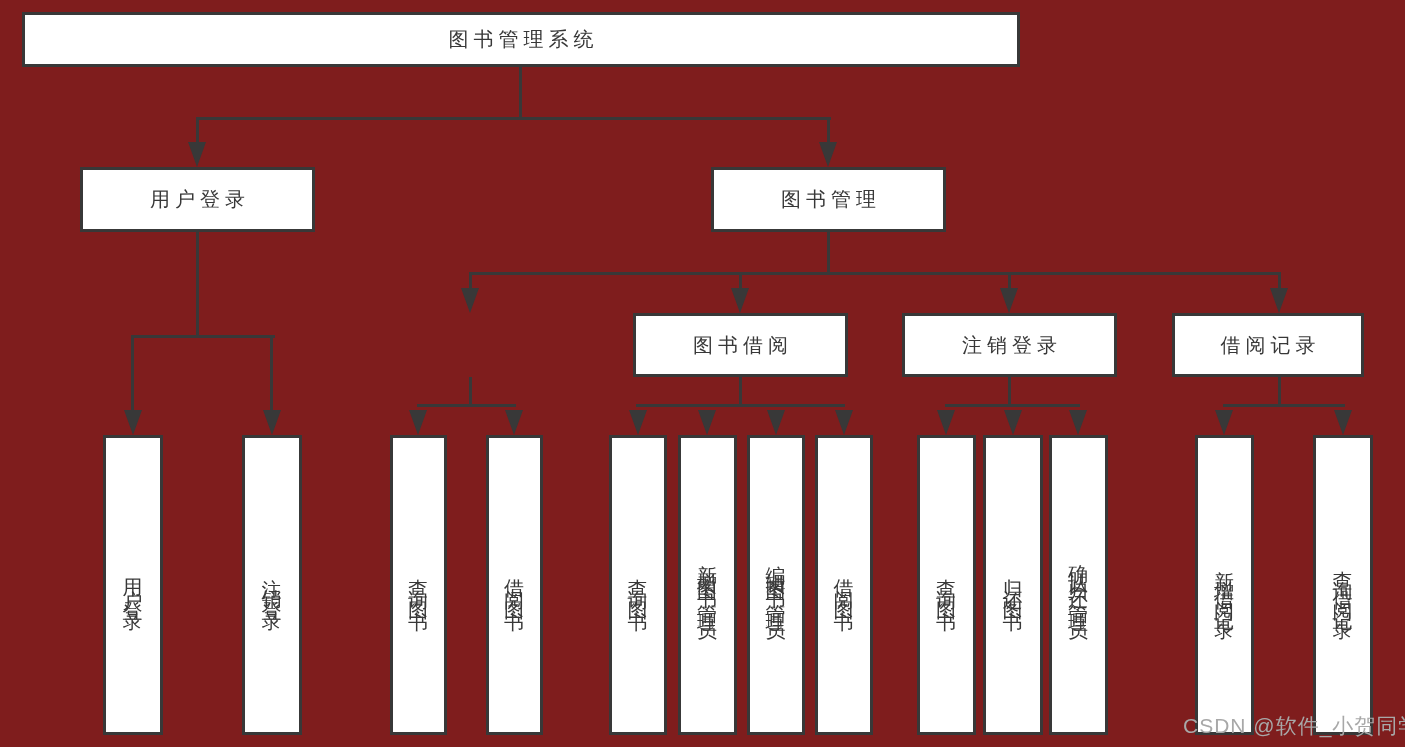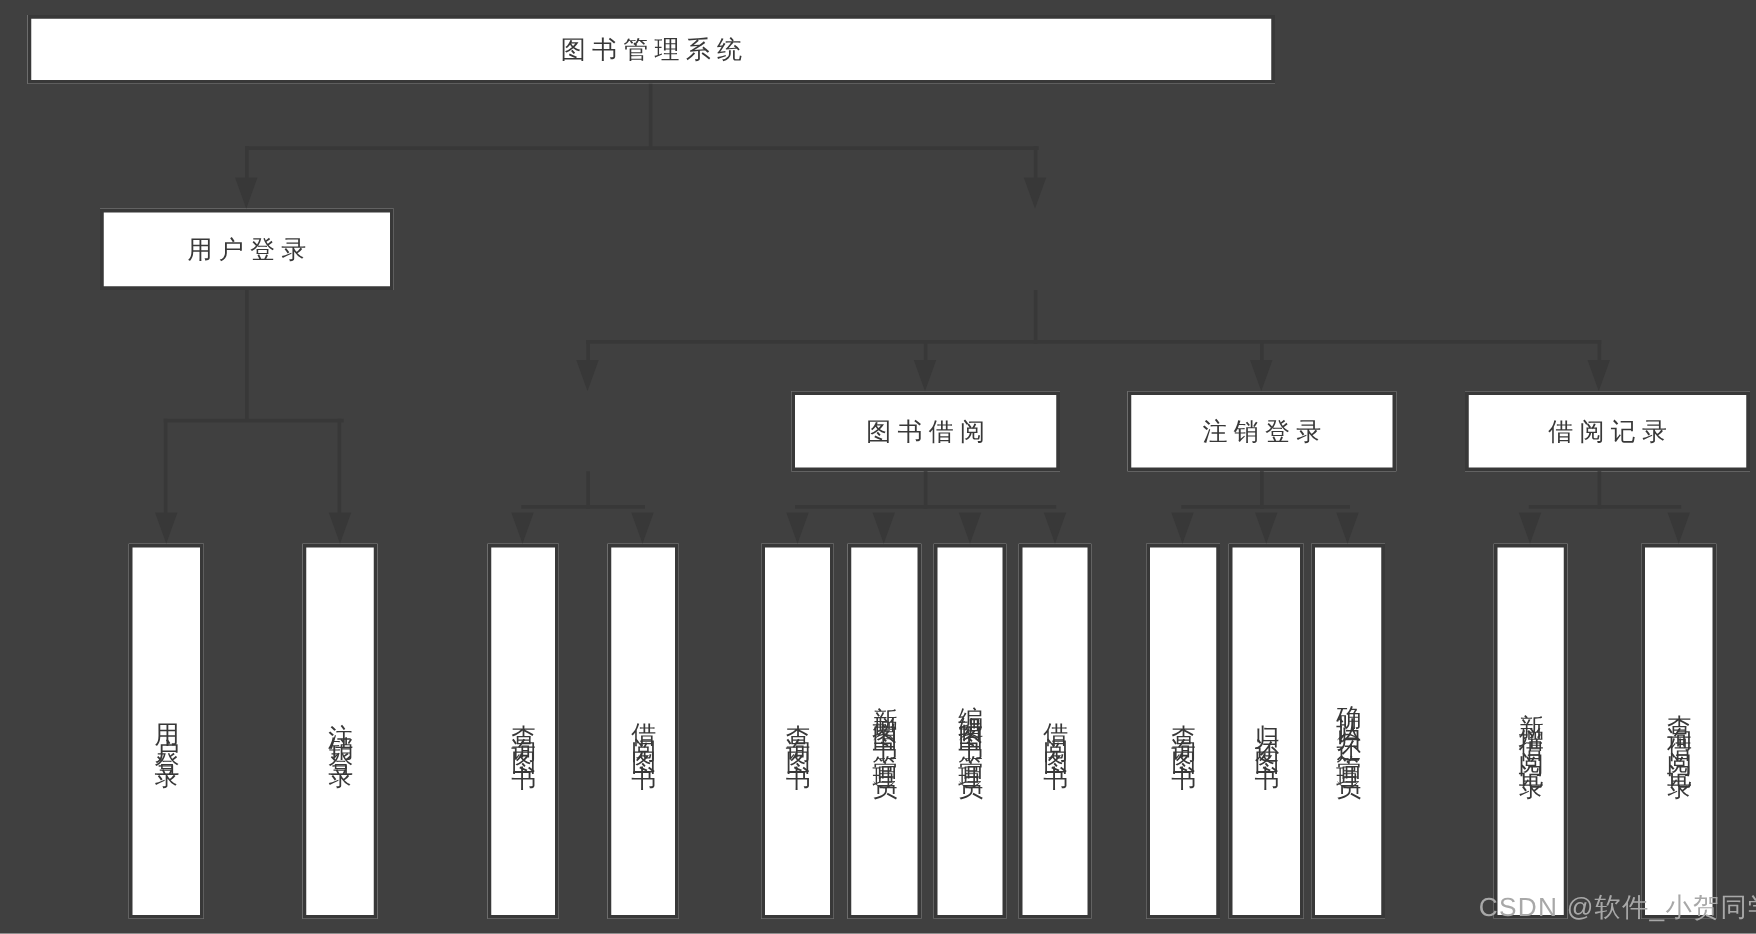--- a/index.html
+++ b/index.html
@@ -1,19 +1,19 @@
 <!DOCTYPE html>
 <html><head>
 <meta charset="utf-8">
 <style>
   html,body{margin:0;padding:0;background:#ffffff;}
   .stage{
     position:relative;
     width:1405px;height:747px;
-    background:#404040;
+    background:#7f1d1d;
     font-family:"Liberation Sans","DejaVu Sans",sans-serif;
     overflow:hidden;
   }
   .box{
     position:absolute;
     box-sizing:border-box;
     border:3px solid #383838;
     background:#ffffff;
     color:#383838;
     display:flex;align-items:center;justify-content:center;
@@ -46,24 +46,25 @@
   }
 </style>
 </head>
 <body>
 
 <div class="stage">
 
   <div class="box hbox" style="left:22px;top:12px;width:998px;height:55px;">图书管理系统</div>
 
   <div class="box hbox" style="left:80px;top:167px;width:235px;height:65px;">用户登录</div>
+  <div class="box hbox" style="left:711px;top:167px;width:235px;height:65px;">图书管理</div>
 
   <div class="box hbox" style="left:633px;top:313px;width:215px;height:64px;text-align:right;">图书借阅</div>
   <div class="box hbox" style="left:902px;top:313px;width:215px;height:64px;">注销登录</div>
-  <div class="box hbox" style="left:1172px;top:313px;width:228px;height:64px;">借阅记录</div>
+  <div class="box hbox" style="left:1172px;top:313px;width:192px;height:64px;">借阅记录</div>
 
   <div class="box vbox ls4" style="left:103px;top:435px;width:60px;height:300px;">用户登录</div>
   <div class="box vbox ls4" style="left:242px;top:435px;width:60px;height:300px;">注销登录</div>
 
   <div class="box vbox ls4" style="left:390px;top:435px;width:57px;height:300px;">查询图书</div>
   <div class="box vbox ls4" style="left:486px;top:435px;width:57px;height:300px;">借阅图书</div>
 
   <div class="box vbox ls4" style="left:609px;top:435px;width:58px;height:300px;">查询图书</div>
   <div class="box vbox ls9" style="left:678px;top:435px;width:59px;height:300px;">新增图书（管理员）</div>
   <div class="box vbox ls9" style="left:747px;top:435px;width:58px;height:300px;">编辑图书（管理员）</div>

